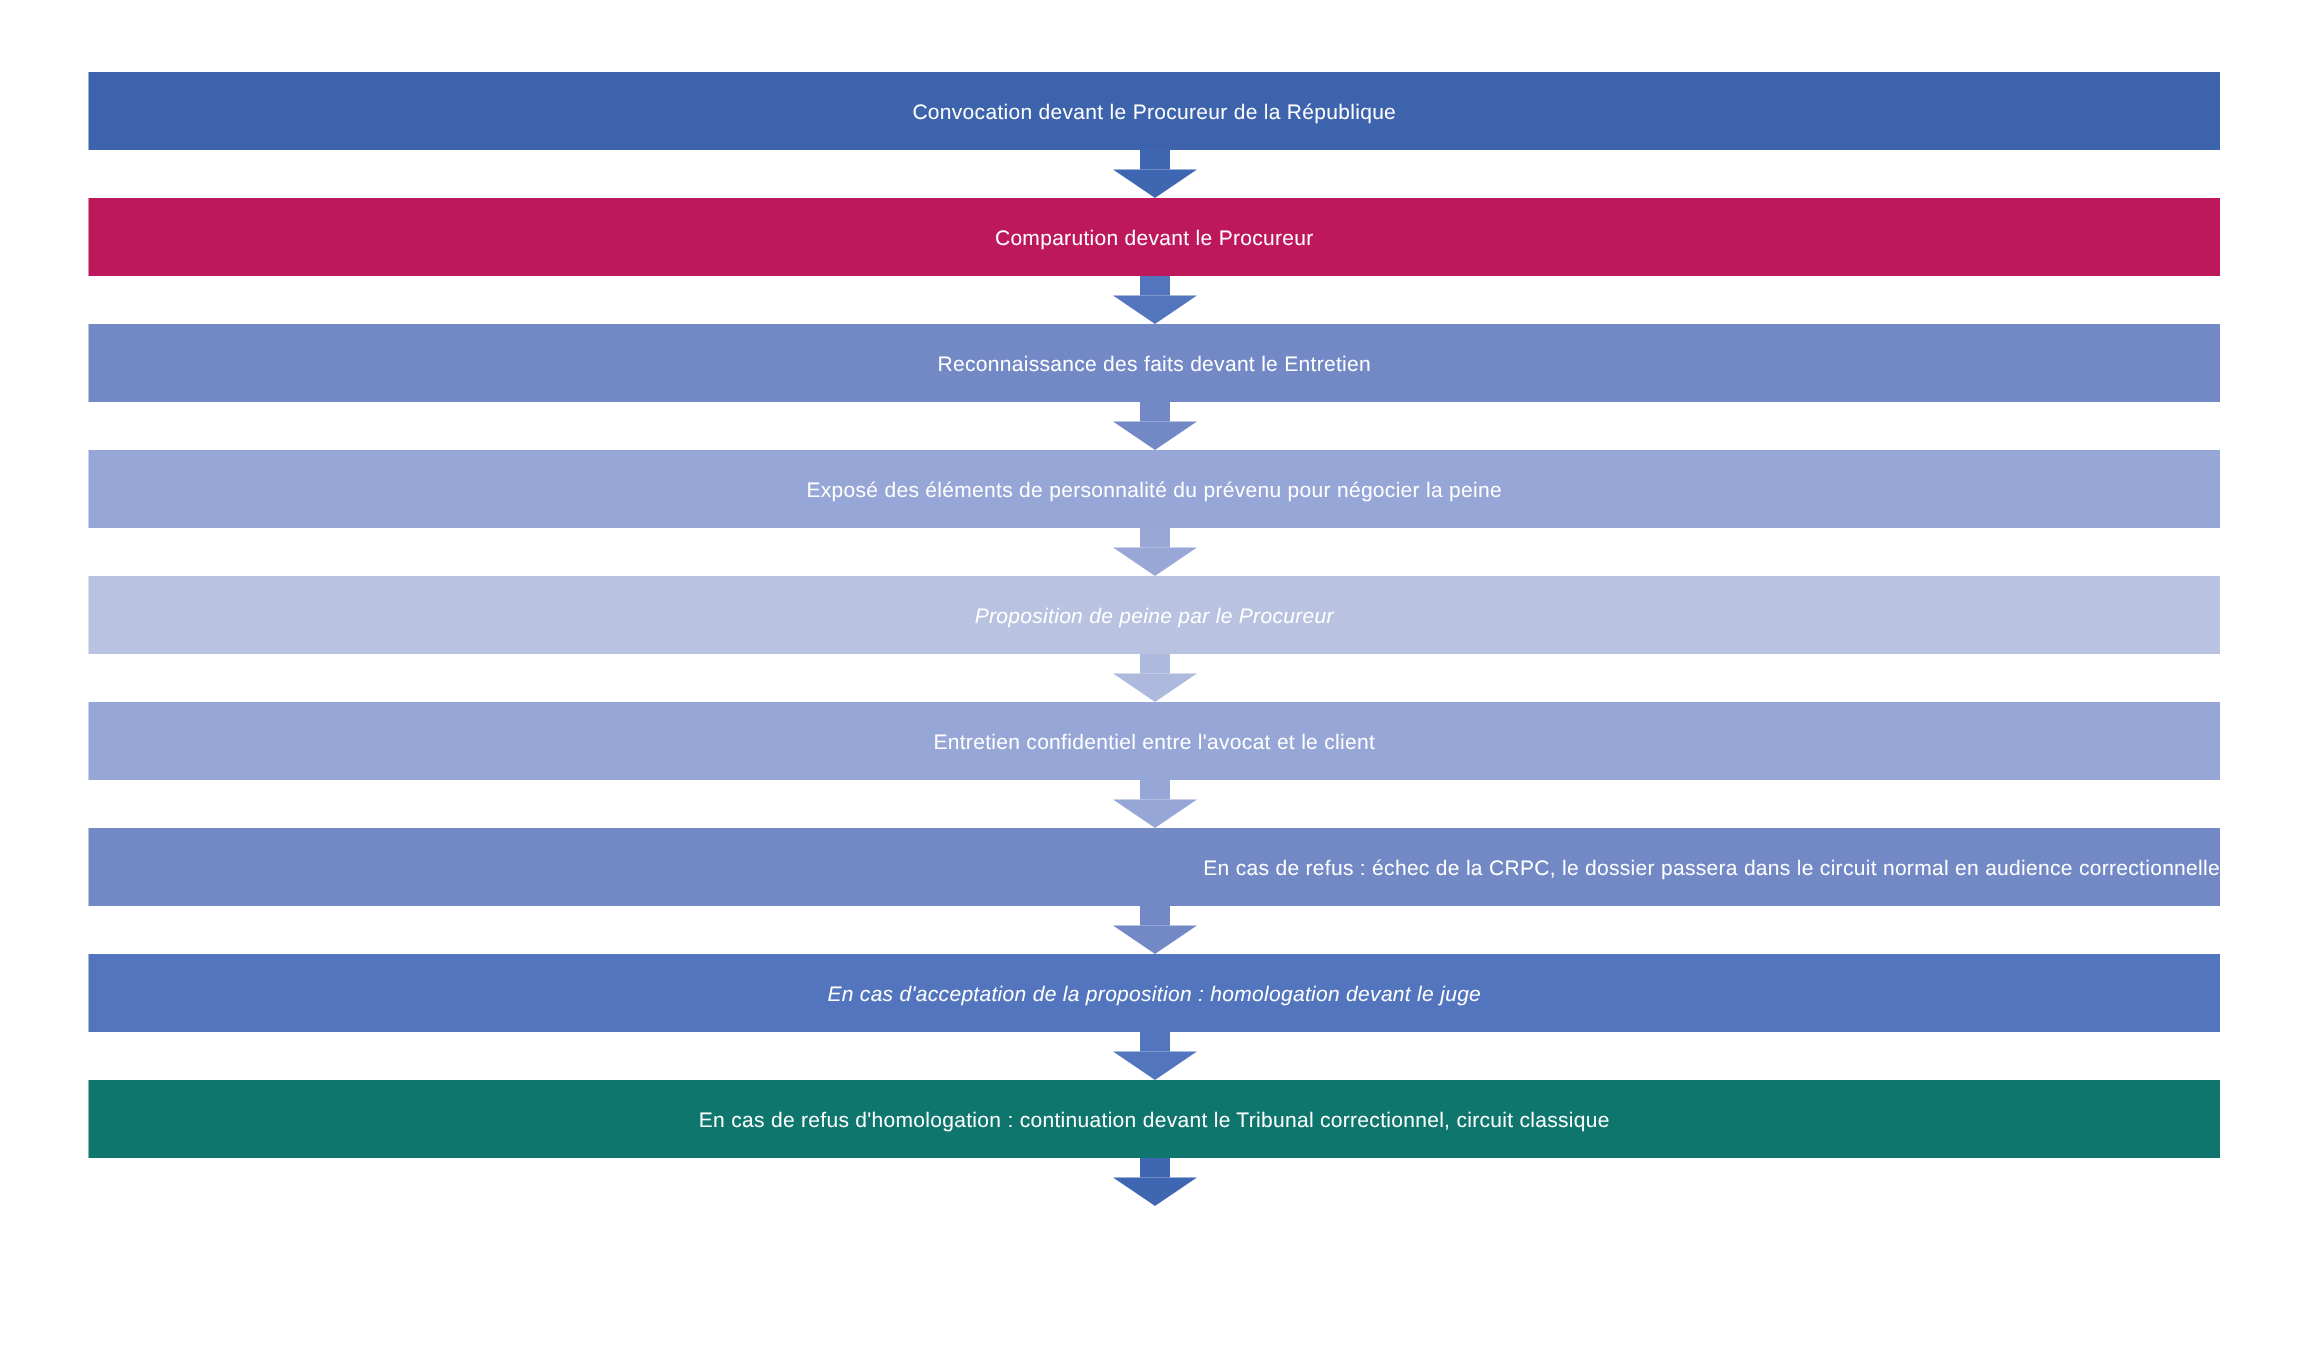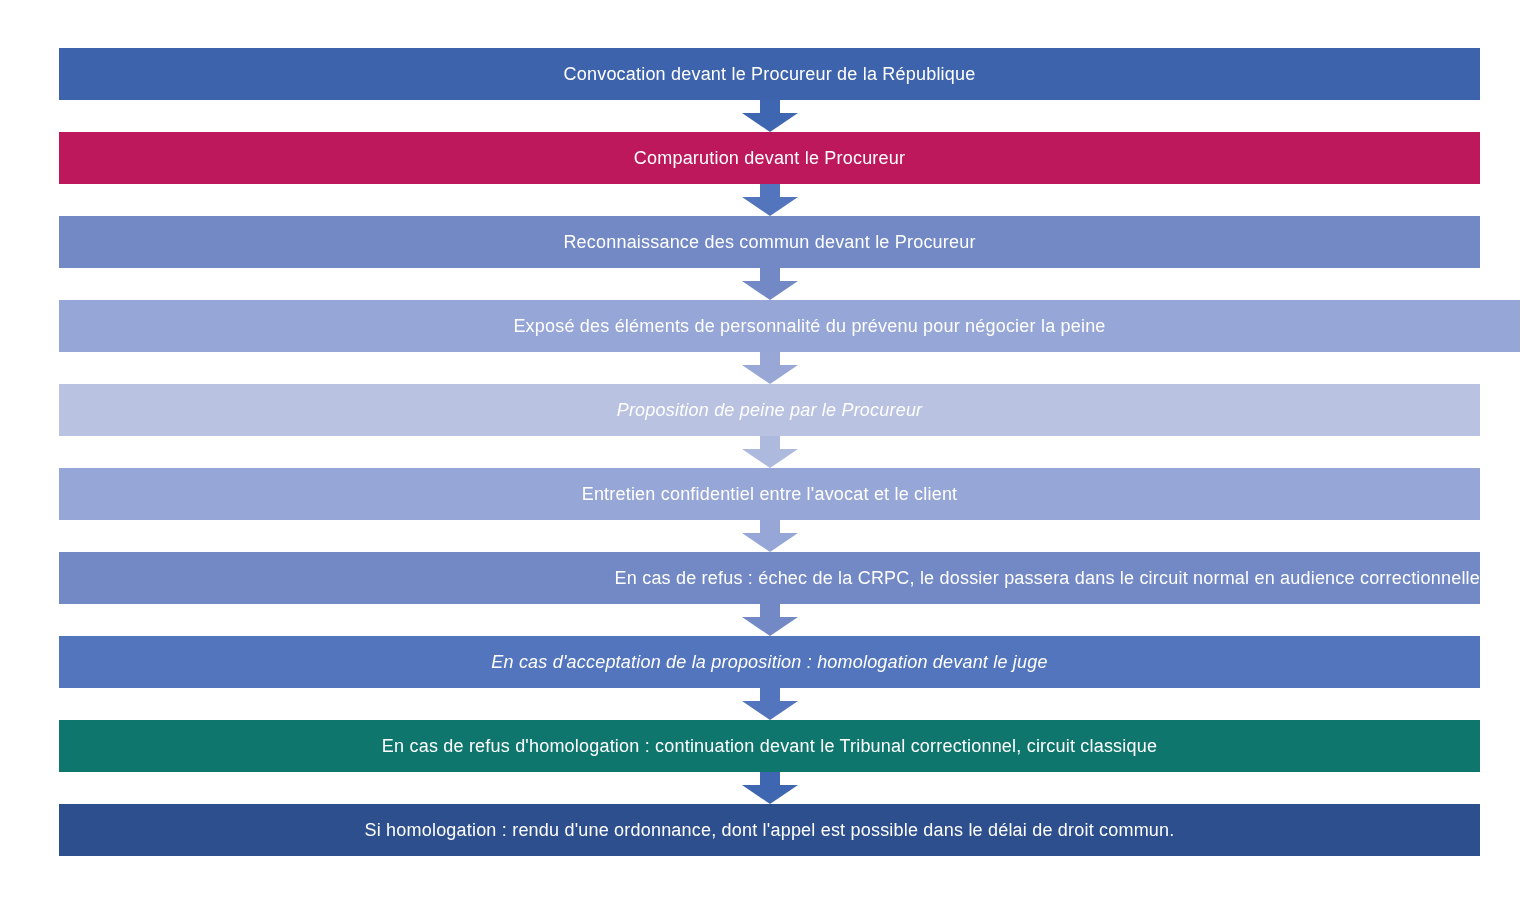--- a/index.html
+++ b/index.html
@@ -25,21 +25,21 @@
   }
   .bar {
     height: 52px;
     width: 100%;
     display: flex;
     align-items: center;
     justify-content: center;
   }
   .bar-label {
     color: #ffffff;
-    font-size: 18px;
+    font-size: 14px;
     letter-spacing: 0.2px;
     white-space: nowrap;
   }
   .arrow {
     height: 32px;
     width: 100%;
     display: flex;
     flex-direction: column;
     align-items: center;
     justify-content: flex-start;
@@ -75,28 +75,28 @@
 
     <div class="bar" style="background-color: #be185d;">
       <span class="bar-label">Comparution devant le Procureur</span>
     </div>
     <div class="arrow">
       <span class="stem" style="background-color: rgb(82, 117, 189);"></span>
       <span class="head" style="border-top-color: rgb(82, 117, 189);"></span>
     </div>
 
     <div class="bar" style="background-color: rgb(114, 137, 198);">
-      <span class="bar-label">Reconnaissance des commun devant le Procureur</span>
+      <span class="bar-label">Reconnaissance des faits devant le Entretien</span>
     </div>
     <div class="arrow">
       <span class="stem" style="background-color: rgb(114, 137, 198);"></span>
       <span class="head" style="border-top-color: rgb(114, 137, 198);"></span>
     </div>
 
-    <div class="bar" style="background-color: rgb(150, 166, 214); padding-left: 40px;">
+    <div class="bar" style="background-color: rgb(150, 166, 214);">
       <span class="bar-label">Exposé des éléments de personnalité du prévenu pour négocier la peine</span>
     </div>
     <div class="arrow">
       <span class="stem" style="background-color: rgb(152, 167, 214);"></span>
       <span class="head" style="border-top-color: rgb(152, 167, 214);"></span>
     </div>
 
     <div class="bar" style="background-color: rgb(185, 194, 224); font-style: italic;">
       <span class="bar-label">Proposition de peine par le Procureur</span>
     </div>
@@ -130,18 +130,15 @@
     </div>
 
     <div class="bar" style="background-color: #0f766e; align-items: center;">
       <span class="bar-label">En cas de refus d'homologation : continuation devant le Tribunal correctionnel, circuit classique</span>
     </div>
     <div class="arrow">
       <span class="stem" style="background-color: rgb(63, 102, 176);"></span>
       <span class="head" style="border-top-color: rgb(63, 102, 176);"></span>
     </div>
 
-    <div class="bar" style="background-color: rgb(45, 79, 141);">
-      <span class="bar-label">Si homologation : rendu d'une ordonnance, dont l'appel est possible dans le délai de droit commun.</span>
-    </div>
 
   </div>
 </div>
 
 </body></html>

